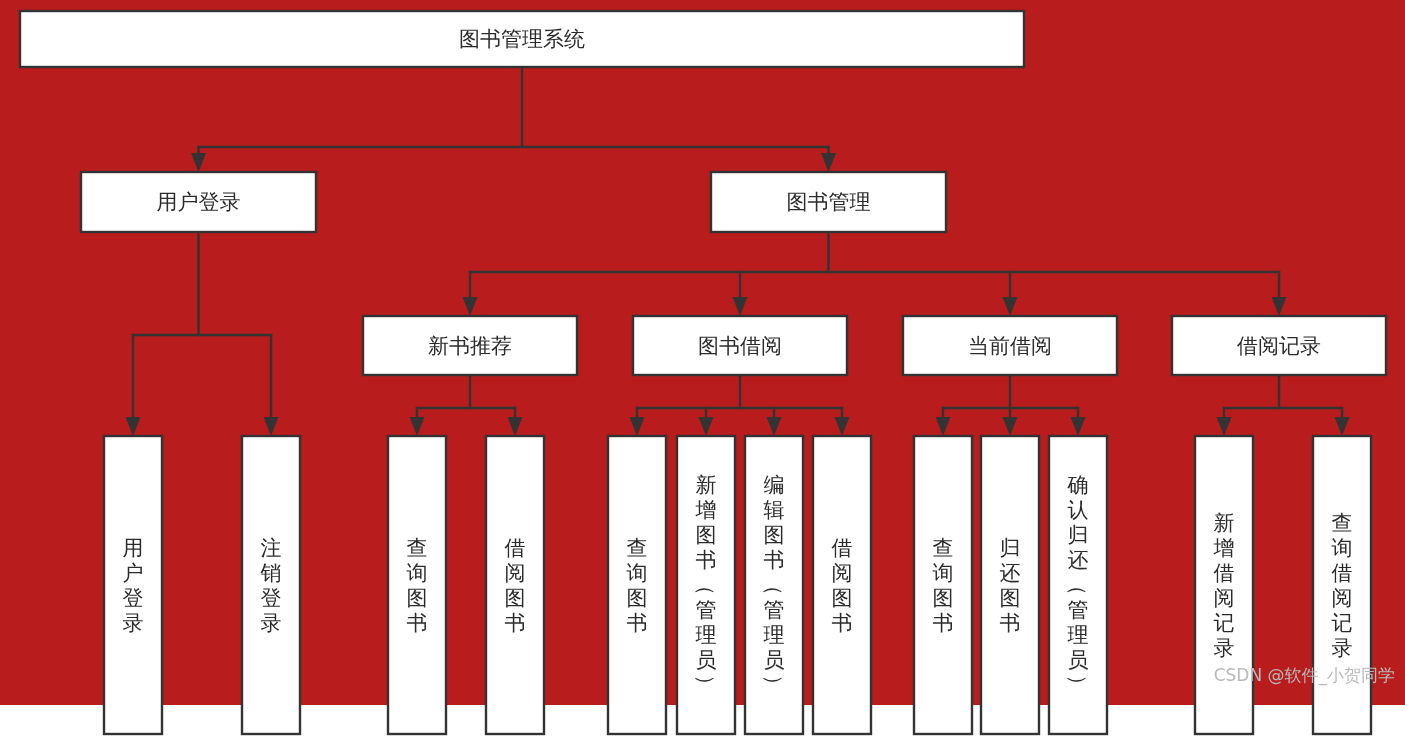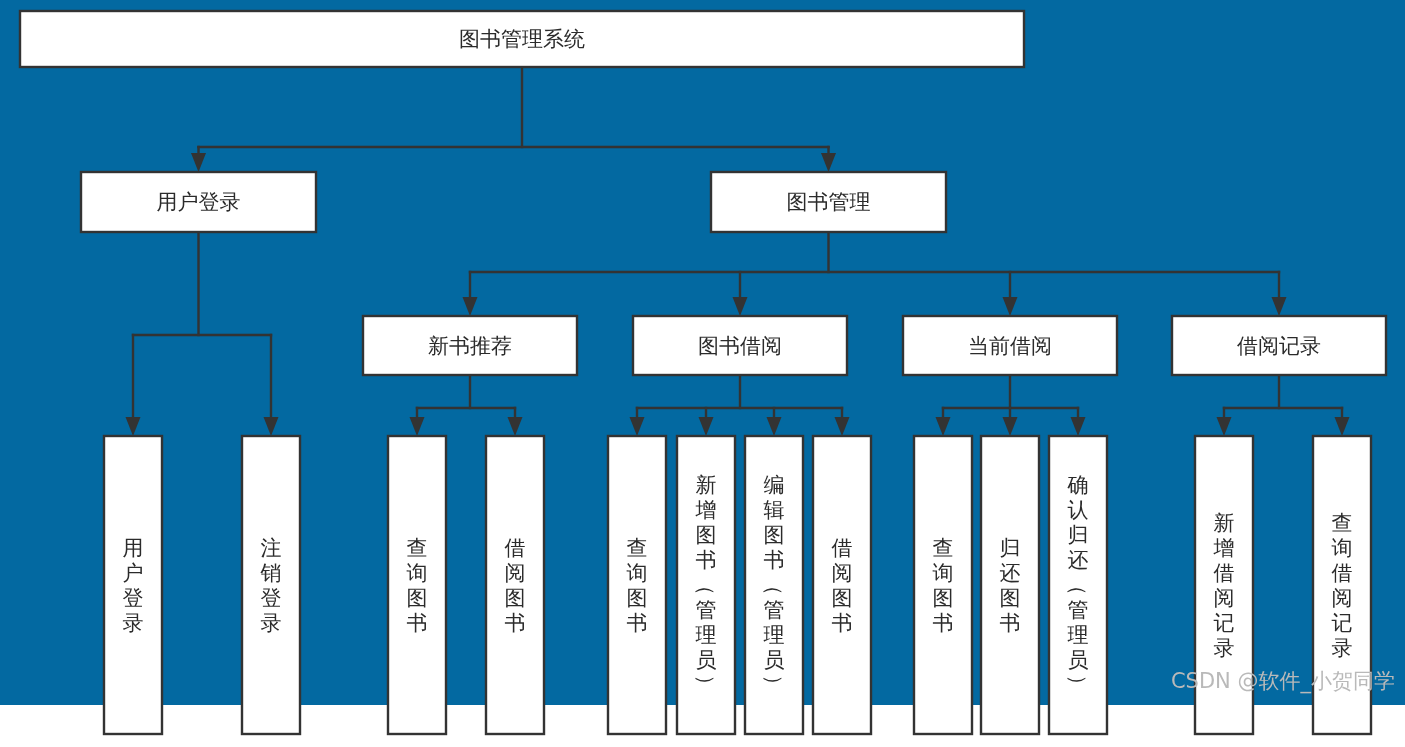--- a/index.html
+++ b/index.html
@@ -10,21 +10,21 @@
   body {
     width: 1405px;
     height: 747px;
     font-family: "DejaVu Sans", "Liberation Sans", sans-serif;
     overflow: hidden;
   }
   #diagram-root {
     position: relative;
     width: 1405px;
     height: 705px;
-    background: #0369a1;
+    background: #b91c1c;
   }
   svg.diagram-canvas {
     position: absolute;
     top: 0;
     left: 0;
     width: 1405px;
     height: 747px;
     display: block;
   }
   .node-box {
@@ -45,23 +45,23 @@
   .node-label-h {
     font-family: "DejaVu Sans", "Liberation Sans", sans-serif;
     font-size: 21px;
     fill: #2b2b2b;
     text-anchor: middle;
     dominant-baseline: middle;
   }
   .watermark-text {
     position: absolute;
     right: 10px;
-    bottom: 10px;
+    bottom: 18px;
     font-family: "DejaVu Sans", "Liberation Sans", sans-serif;
-    font-size: 21px;
+    font-size: 17px;
     color: #b9b9b9;
     white-space: nowrap;
     user-select: none;
   }
 </style>
 </head>
 <body>
 
 <div id="diagram-root">
   <svg class="diagram-canvas" viewBox="0 0 1405 747">

